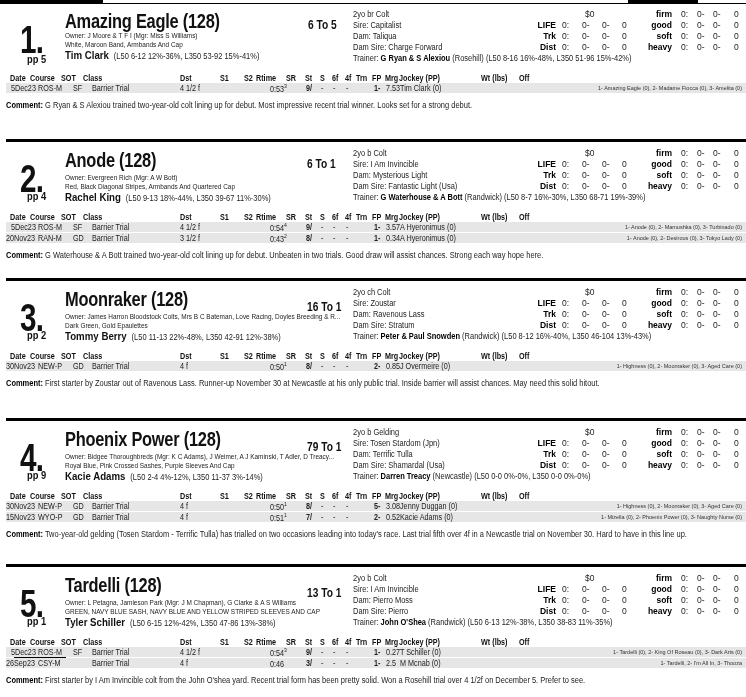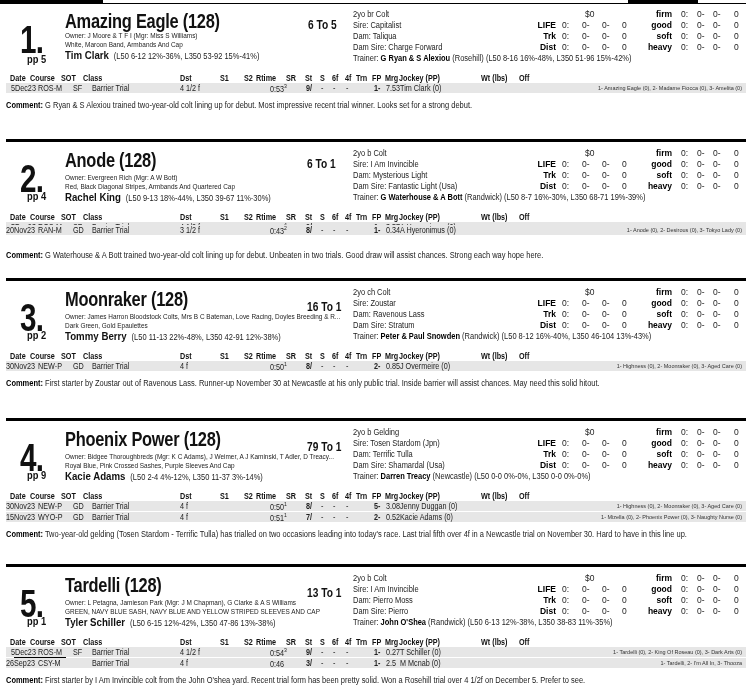--- a/index.html
+++ b/index.html
@@ -270,21 +270,21 @@
       <span style="left:264px"><span style="position:static;transform:none">0:54</span><sup style="position:static">4</sup></span>
       <span class="fp" style="left:300px">9/</span>
       <span style="left:315px">-</span>
       <span style="left:327px">-</span>
       <span style="left:340px">-</span>
       <span class="fp" style="left:368px">1-</span>
       <span style="left:380px">3.57</span>
       <span style="left:394px">A Hyeronimus (0)</span>
       <span class="res">1- Anode (0), 2- Mamushka (0), 3- Turbinado (0)</span>
     </div>
-      <div class="frow" style="top:77px">
+      <div class="frow" style="top:85px">
       <span style="left:0px">20Nov23</span>
       <span style="left:32px">RAN-M</span>
       <span style="left:67px">GD</span>
       <span style="left:86px">Barrier Trial</span>
       <span style="left:174px">3 1/2 f</span>
       <span style="left:264px"><span style="position:static;transform:none">0:43</span><sup style="position:static">2</sup></span>
       <span class="fp" style="left:300px">8/</span>
       <span style="left:315px">-</span>
       <span style="left:327px">-</span>
       <span style="left:340px">-</span>

